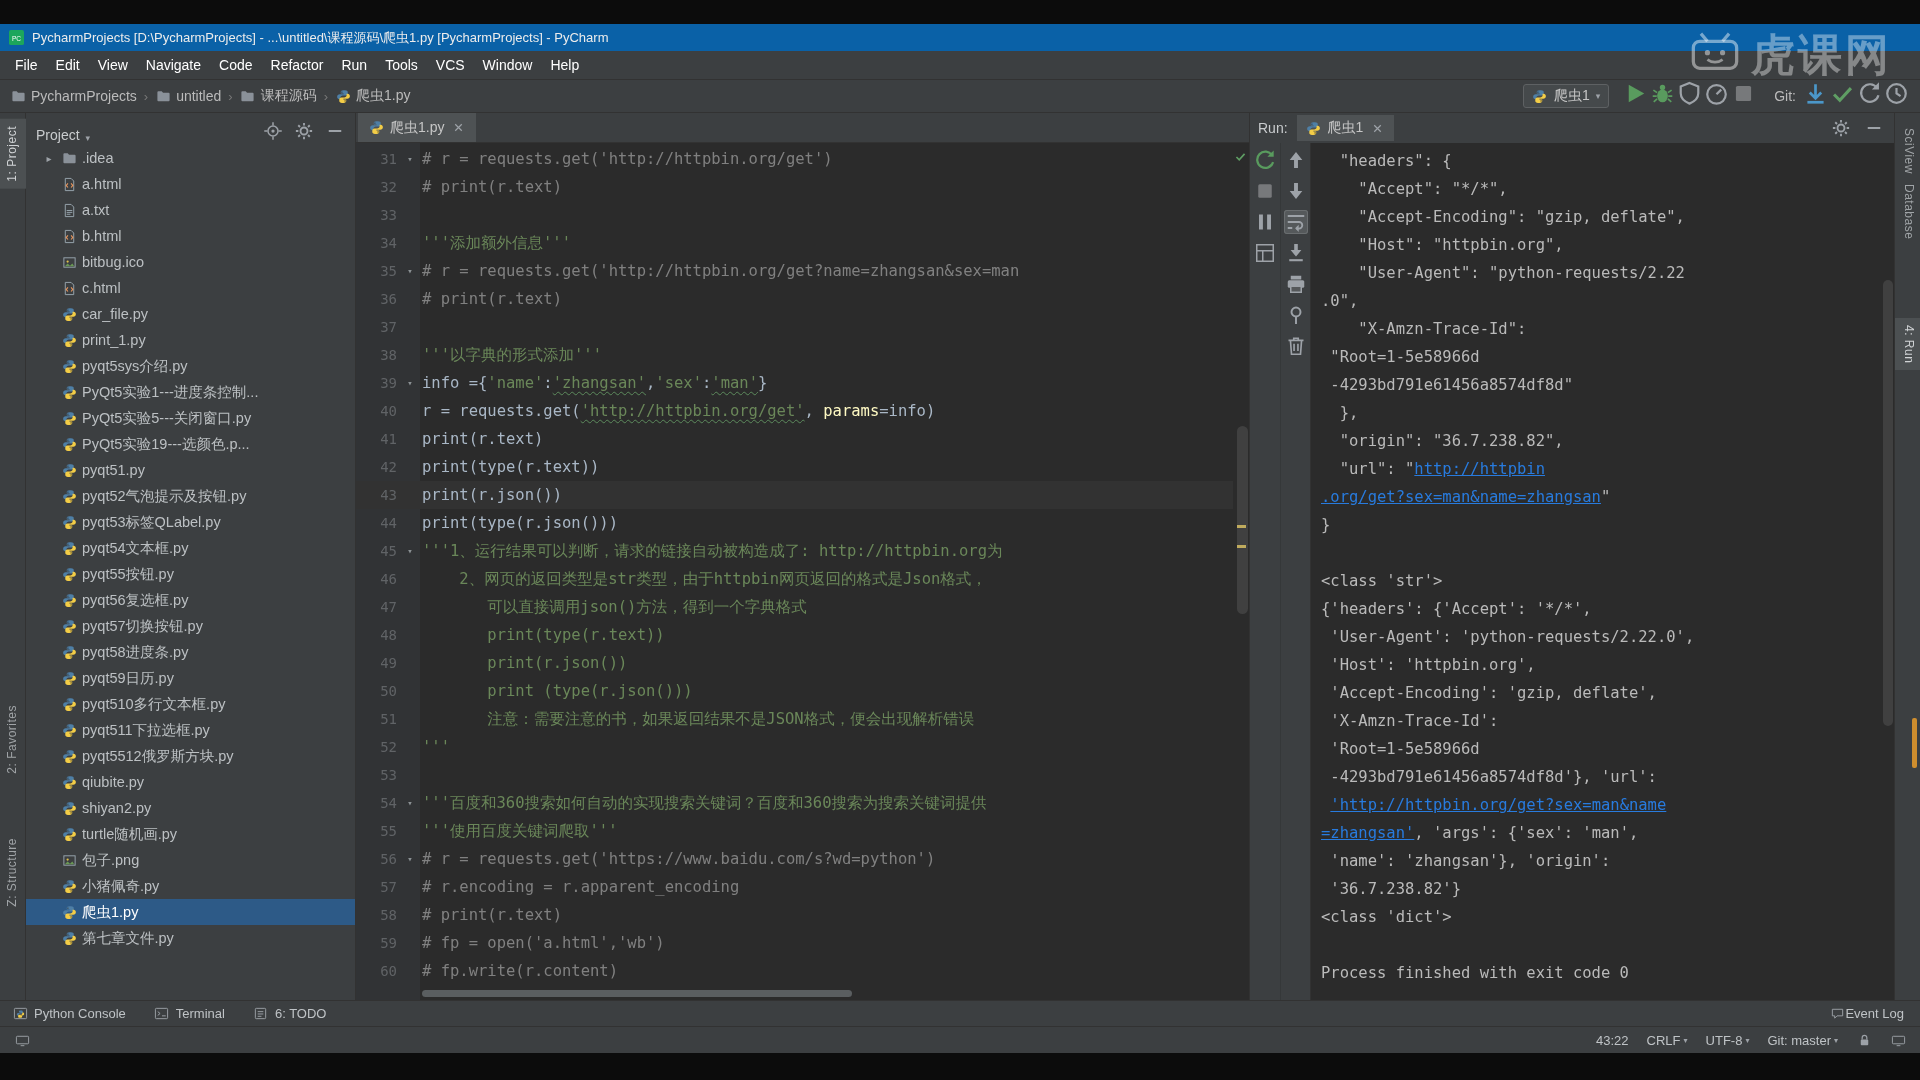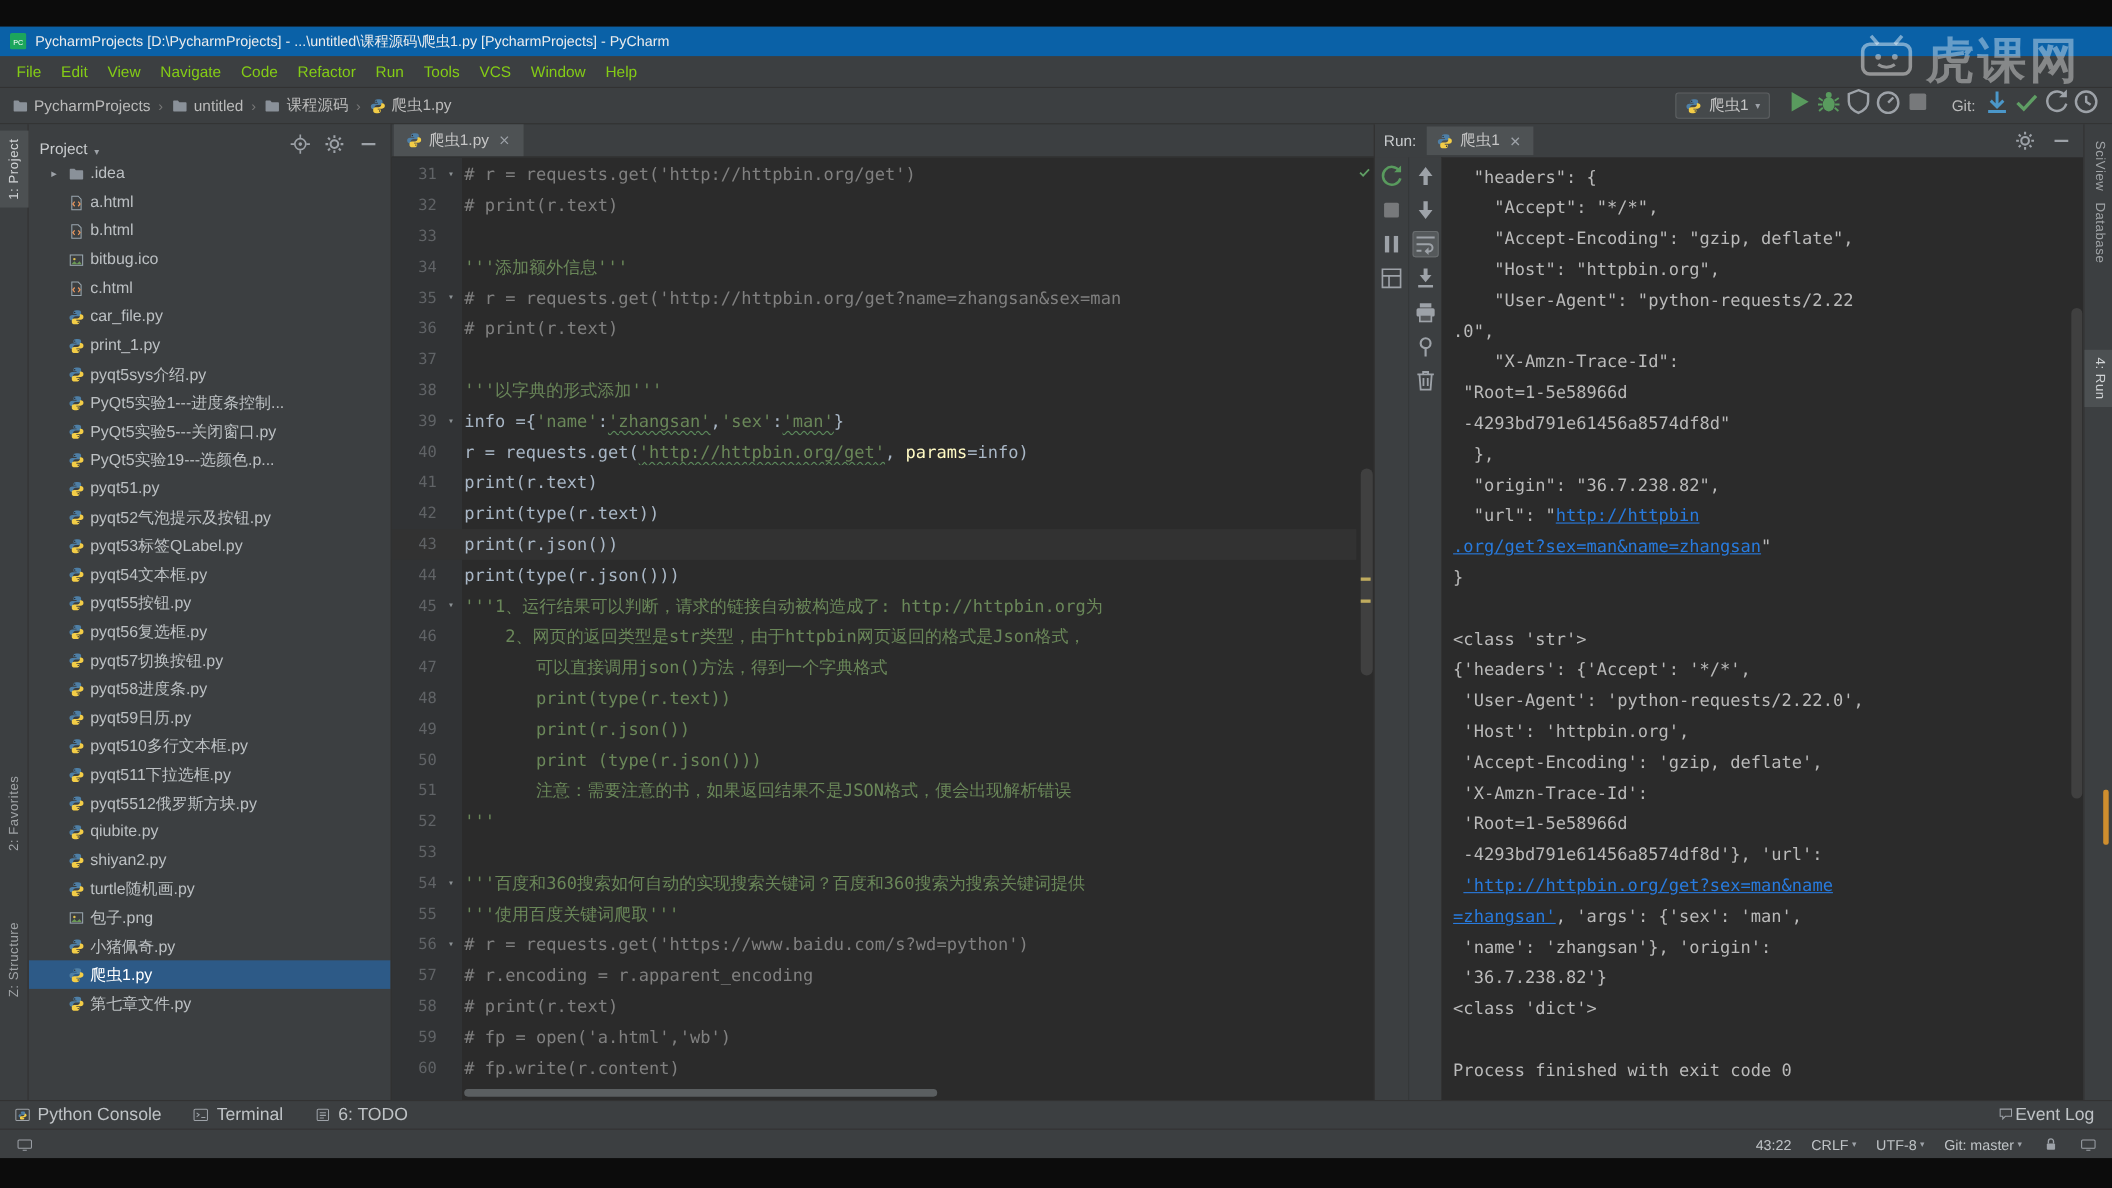--- a/index.html
+++ b/index.html
@@ -7,21 +7,21 @@
   body{position:relative;background:#0c0c0c;font-family:"Liberation Sans",sans-serif;cursor:default;}
   .black{position:absolute;left:0;width:100%;background:#0c0c0c;z-index:5;}
   #bk-top{top:0;height:24px;}
   #bk-bot{bottom:0;height:27px;}
   .app{position:absolute;top:24px;left:0;width:1920px;height:1029px;display:flex;flex-direction:column;background:#3c3f41;color:#bbb;}
   
   .titlebar{height:27px;flex:0 0 27px;background:#0a61a7;display:flex;align-items:center;gap:8px;padding:0 8px;}
   .title-text{font-size:13px;color:#ececec;white-space:nowrap;}
   
   .menubar{height:29px;flex:0 0 29px;display:flex;align-items:center;padding-left:6px;border-bottom:1px solid #323232;}
-  .menu-item{padding:4px 9px;font-size:14px;color:#84cc16;}
+  .menu-item{padding:4px 9px;font-size:14px;color:#ffffff;}
   
   .toolbar{height:33px;flex:0 0 33px;display:flex;align-items:center;justify-content:space-between;padding:0 10px;border-bottom:1px solid #323232;}
   .crumbs{display:flex;align-items:center;gap:7px;font-size:14px;color:#bbb;}
   .crumb{display:flex;align-items:center;gap:5px;white-space:nowrap;}
   .crumb-sep{color:#777;font-size:13px;}
   .tb-right{display:flex;align-items:center;gap:3px;}
   .run-chip{display:flex;align-items:center;gap:6px;background:#45494b;border:1px solid #5e6163;border-radius:3px;padding:2px 8px;font-size:14px;color:#c6c6c6;margin-right:10px;}
   .run-chip .chev{font-size:9px;color:#9da2a8;}
   .tbtn{width:27px;height:24px;display:inline-flex;align-items:center;justify-content:center;border-radius:3px;}
   .tbtn.pressed{background:#55595b;box-shadow:inset 0 0 0 1px #6a6e70;}
@@ -75,21 +75,21 @@
   .rhead-icons{margin-left:auto;display:flex;gap:13px;align-items:center;}
   .rbody{flex:1;display:flex;min-height:0;}
   .rtools{width:30px;flex:0 0 30px;display:flex;flex-direction:column;align-items:center;padding-top:5px;gap:7px;background:#3c3f41;}
   .rtools.second{border-left:1px solid #353839;}
   .rtools .tbtn{width:24px;height:24px;}
   .console{flex:1;background:#2b2b2b;border-left:1px solid #323232;padding:4px 0 0 10px;font-family:"DejaVu Sans Mono","Liberation Mono",monospace;font-size:15.5px;position:relative;overflow:hidden;}
   .cline{height:28px;line-height:28px;white-space:pre;color:#bababa;}
   .lnk{color:#287bde;text-decoration:underline;}
   .cthumb{position:absolute;right:1px;top:16%;height:52%;width:10px;background:rgba(255,255,255,.10);border-radius:6px;}
   
-  .twbar{height:26px;flex:0 0 26px;border-top:1px solid #323232;display:flex;align-items:center;padding:0 16px 0 12px;font-size:16px;color:#bfc3c6;}
+  .twbar{height:26px;flex:0 0 26px;border-top:1px solid #323232;display:flex;align-items:center;padding:0 16px 0 12px;font-size:13px;color:#bfc3c6;}
   .tw-left{display:flex;gap:28px;align-items:center;}
   .tw-item{display:flex;align-items:center;gap:6px;}
   .tw-right{margin-left:auto;display:flex;align-items:flex-start;gap:0;}
   
   .statusbar{height:27px;flex:0 0 27px;border-top:1px solid #323232;display:flex;align-items:center;padding:0 14px;font-size:13px;color:#bfc3c6;}
   .sb-right{margin-left:auto;display:flex;align-items:center;gap:18px;}
   .sb-item{display:flex;align-items:center;gap:3px;white-space:nowrap;}
   .mini{font-size:8px;color:#9da2a8;}
   
   .ic{display:inline-flex;width:16px;height:16px;align-items:center;justify-content:center;flex:0 0 auto;}
@@ -279,20 +279,30 @@
           </div>
           <div class="trow">
             <span class="chev"></span>
             <span class="ic">
               <svg viewBox="0 0 16 16">
                 <path fill="none" stroke="#9aa7b0" d="M3.5 1.5h6.2l2.8 2.8v10.2h-9z"></path>
                 <path fill="none" stroke="#e8955c" stroke-width="1.2" d="M6.3 6.8 4.5 9l1.8 2.2M9.7 6.8 11.5 9l-1.8 2.2"></path>
               </svg>
             </span>
             <span>a.html</span>
+          </div>
+          <div class="trow">
+            <span class="chev"></span>
+            <span class="ic">
+              <svg viewBox="0 0 16 16">
+                <path fill="none" stroke="#9aa7b0" d="M3.5 1.5h6.2l2.8 2.8v10.2h-9z"></path>
+                <path stroke="#9aa7b0" d="M5 8h6M5 10h6M5 12h4"></path>
+              </svg>
+            </span>
+            <span>a.txt</span>
           </div>
           <div class="trow">
             <span class="chev"></span>
             <span class="ic">
               <svg viewBox="0 0 16 16">
                 <path fill="none" stroke="#9aa7b0" d="M3.5 1.5h6.2l2.8 2.8v10.2h-9z"></path>
                 <path fill="none" stroke="#e8955c" stroke-width="1.2" d="M6.3 6.8 4.5 9l1.8 2.2M9.7 6.8 11.5 9l-1.8 2.2"></path>
               </svg>
             </span>
             <span>b.html</span>

